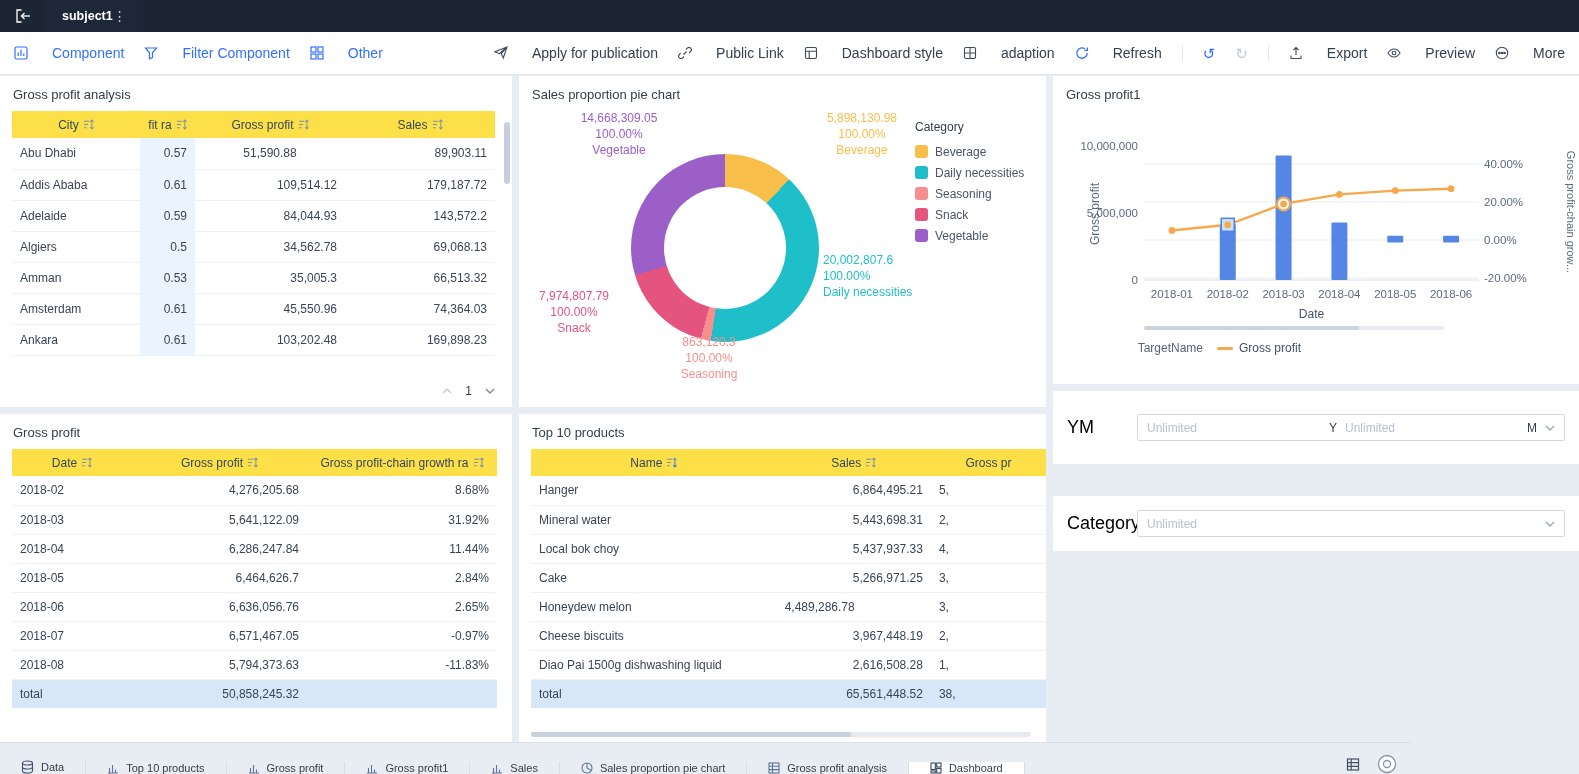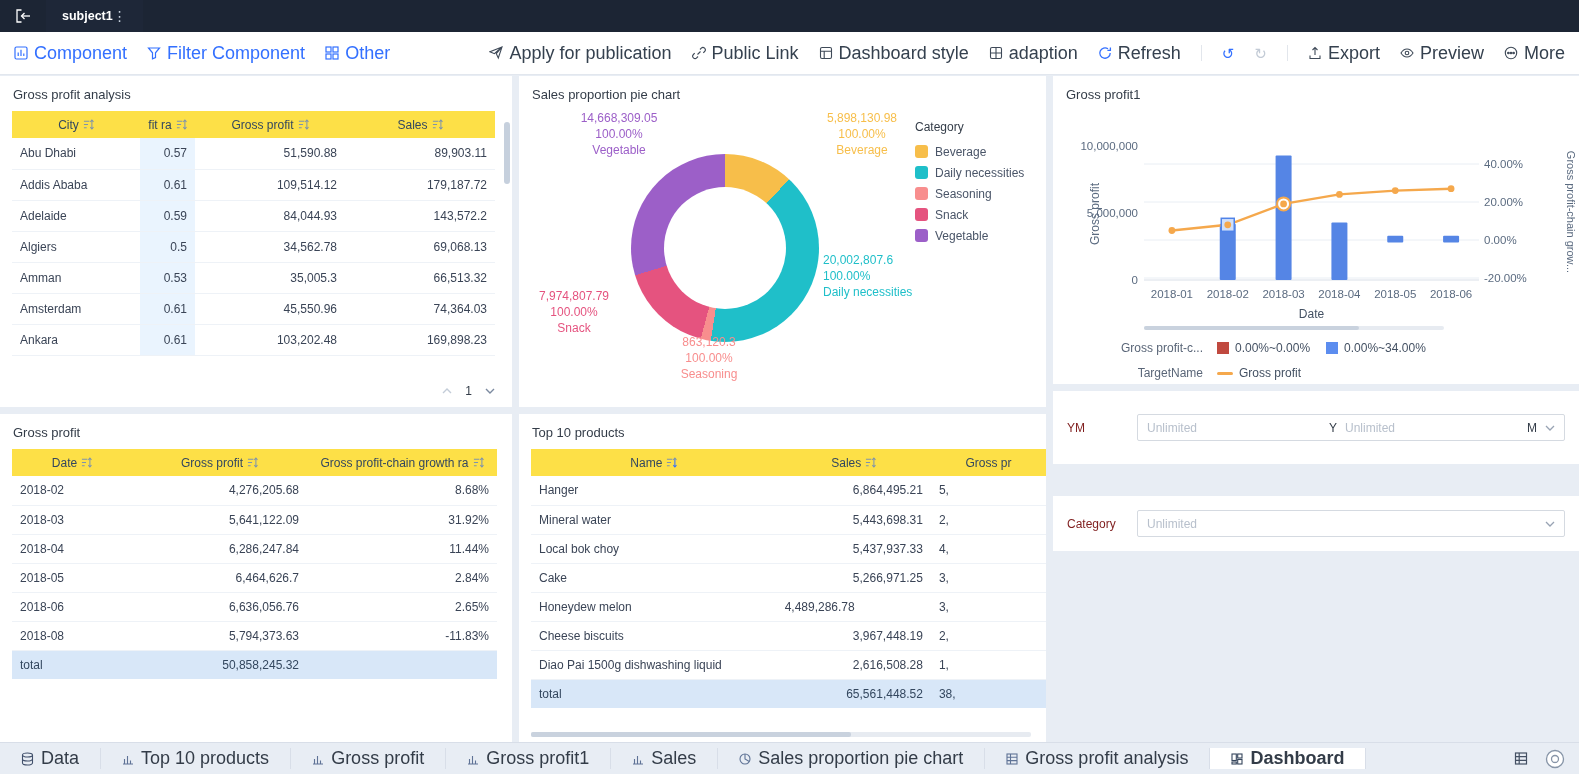--- a/index.html
+++ b/index.html
@@ -7,21 +7,21 @@
        font-family:"Liberation Sans","DejaVu Sans",sans-serif;background:#e8edf4;font-size:12px;color:#3a4456}
   svg{display:block}
   
   .topbar{height:32px;background:#1c2534;display:flex;align-items:center;color:#fff}
   .tb-exit{width:46px;height:100%;display:flex;align-items:center;justify-content:center;cursor:pointer}
   .tb-tab{display:flex;align-items:center;padding:0 16px;height:100%;background:#27324a33}
   .tb-title{font-size:12.5px;font-weight:bold}
   .kebab{font-size:14px;color:#c7d0dd;cursor:pointer}
   
   .toolbar{height:43px;background:#fff;border-bottom:1px solid #e2e7ee;display:flex;align-items:center;padding:0 14px;gap:20px}
-  .tool{display:flex;align-items:center;gap:6px;font-size:18px;color:#35414f;cursor:pointer;white-space:nowrap}
+  .tool{display:flex;align-items:center;gap:24px;font-size:14px;color:#35414f;cursor:pointer;white-space:nowrap}
   .tool.blue{color:#3370FF}
   .tspacer{flex:1}
   .tdivider{width:1px;height:16px;background:#e2e6ec}
   .uchar{font-size:15px;line-height:1;cursor:pointer}
   .undo{color:#3370FF}.redo{color:#c3cbd6}
   
   .canvas{position:absolute;top:76px;left:0;width:1579px;height:666px;background:#e8edf4;overflow:hidden}
   .panel{position:absolute;background:#fff;overflow:hidden}
   .pA{left:0;top:0;width:512px;height:331px}
   .pB{left:519px;top:0;width:527px;height:331px}
@@ -66,29 +66,29 @@
   #combo{position:absolute;left:0;top:26px}
   .cscroll{position:absolute;left:91px;top:250px;width:300px;height:4px;background:#e7ebf1;border-radius:2px}
   .cthumb{width:215px;height:4px;background:#c9d2de;border-radius:2px}
   .combo-legend{position:absolute;left:0;top:262px;width:100%;font-size:12px;color:#5a6678}
   .cl-row{display:flex;align-items:center;height:20px;margin-bottom:5px}
   .cl-group{width:150px;text-align:right;margin-right:14px;white-space:nowrap;overflow:hidden}
   .cl-item{display:flex;align-items:center;gap:6px;margin-right:16px;cursor:pointer;color:#445163}
   .cl-swatch{width:12px;height:12px;flex:none}
   .cl-line{width:16px;height:3px;border-radius:2px;flex:none}
   
-  .f-label{font-size:12px;color:#7f1d1d;width:58px;flex:none}
+  .f-label{font-size:18px;color:#000000;width:58px;flex:none}
   .f-control{flex:1;height:27px;border:1px solid #d5dae1;border-radius:2px;display:flex;align-items:center;background:#fff;font-size:12px;padding:0 9px;gap:8px;cursor:pointer}
   .f-ph{color:#b8c0cc}
   .f-sub{color:#333c48}
   .grow{flex:1}
   
-  .bottombar{position:absolute;left:0;bottom:0;width:1579px;height:32px;background:#e8edf4;border-top:1px solid #d8dee8;display:flex;align-items:center;font-size:18px;color:#333c48}
+  .bottombar{position:absolute;left:0;bottom:0;width:1411px;height:32px;background:#e8edf4;border-top:1px solid #d8dee8;display:flex;align-items:flex-end;font-size:11px;color:#333c48}
   .bb-item{display:flex;align-items:center;gap:7px;padding:0 21px;border-right:1px solid #d8dee8;cursor:pointer;white-space:nowrap}
-  .bb-item.active{background:#fff;font-weight:bold}
+  .bb-item.active{background:#fff;font-weight:normal}
   .bb-icons{margin-left:auto;display:flex;align-items:center;gap:16px;padding:0 14px}
 </style>
 </head>
 <body>
 
 <div class="topbar">
   <span class="tb-exit">
     <svg width="16" height="14" viewBox="0 0 16 14" fill="none" stroke="#fff" stroke-width="1.3">
         <path d="M6.5 1H2v12h4.5"></path>
         <path d="M9.5 4 6.5 7l3 3"></path>
@@ -247,21 +247,21 @@
                   </svg>
                 </span>
               </span>
             </th>
           </tr>
         </thead>
         <tbody>
           <tr>
             <td class="" style="text-align:left">Abu Dhabi</td>
             <td class="hl" style="text-align:right">0.57</td>
-            <td class="" style="text-align:right">51,590.88</td>
+            <td class="" style="text-align:center">51,590.88</td>
             <td class="" style="text-align:right">89,903.11</td>
           </tr>
           <tr>
             <td class="" style="text-align:left">Addis Ababa</td>
             <td class="hl" style="text-align:right">0.61</td>
             <td class="" style="text-align:right">109,514.12</td>
             <td class="" style="text-align:right">179,187.72</td>
           </tr>
           <tr>
             <td class="" style="text-align:left">Adelaide</td>
@@ -408,31 +408,20 @@
         <text x="398.08333333333337" y="196" text-anchor="middle" font-size="11.5" fill="#5b6b80">2018-06</text>
         <text x="258.5" y="216" text-anchor="middle" font-size="12" fill="#445163">Date</text>
         <text x="46" y="112" text-anchor="middle" font-size="12" fill="#5b6b80" transform="rotate(-90 46 112)">Gross profit</text>
         <text x="514" y="110" text-anchor="middle" font-size="11" fill="#5b6b80" transform="rotate(90 514 110)">Gross profit-chain grow...</text>
       </svg>
     <div class="cscroll">
         <div class="cthumb"></div>
       </div>
     <div class="combo-legend">
       <div class="cl-row">
-        <span class="cl-group">Gross profit-c...</span>
-        <span class="cl-item">
-            <span class="cl-swatch" style="background: rgb(192, 73, 63);"></span>
-            <span>0.00%~0.00%</span>
-          </span>
-        <span class="cl-item">
-            <span class="cl-swatch" style="background: rgb(92, 141, 239);"></span>
-            <span>0.00%~34.00%</span>
-          </span>
-      </div>
-      <div class="cl-row">
         <span class="cl-group">TargetName</span>
         <span class="cl-item">
             <span class="cl-line" style="background: rgb(245, 168, 76);"></span>
             <span>Gross profit</span>
           </span>
       </div>
     </div>
   </section>
 
   <section class="panel pD">
@@ -499,20 +488,25 @@
           </tr>
           <tr>
             <td class="" style="text-align:left">2018-05</td>
             <td class="" style="text-align:right">6,464,626.7</td>
             <td class="" style="text-align:right">2.84%</td>
           </tr>
           <tr>
             <td class="" style="text-align:left">2018-06</td>
             <td class="" style="text-align:right">6,636,056.76</td>
             <td class="" style="text-align:right">2.65%</td>
+          </tr>
+          <tr>
+            <td class="" style="text-align:left">2018-07</td>
+            <td class="" style="text-align:right">6,571,467.05</td>
+            <td class="" style="text-align:right">-0.97%</td>
           </tr>
           <tr>
             <td class="" style="text-align:left">2018-08</td>
             <td class="" style="text-align:right">5,794,373.63</td>
             <td class="" style="text-align:right">-11.83%</td>
           </tr>
           <tr class="total">
             <td style="text-align:left">total</td>
             <td style="text-align:right">50,858,245.32</td>
             <td style="text-align:right"></td>

